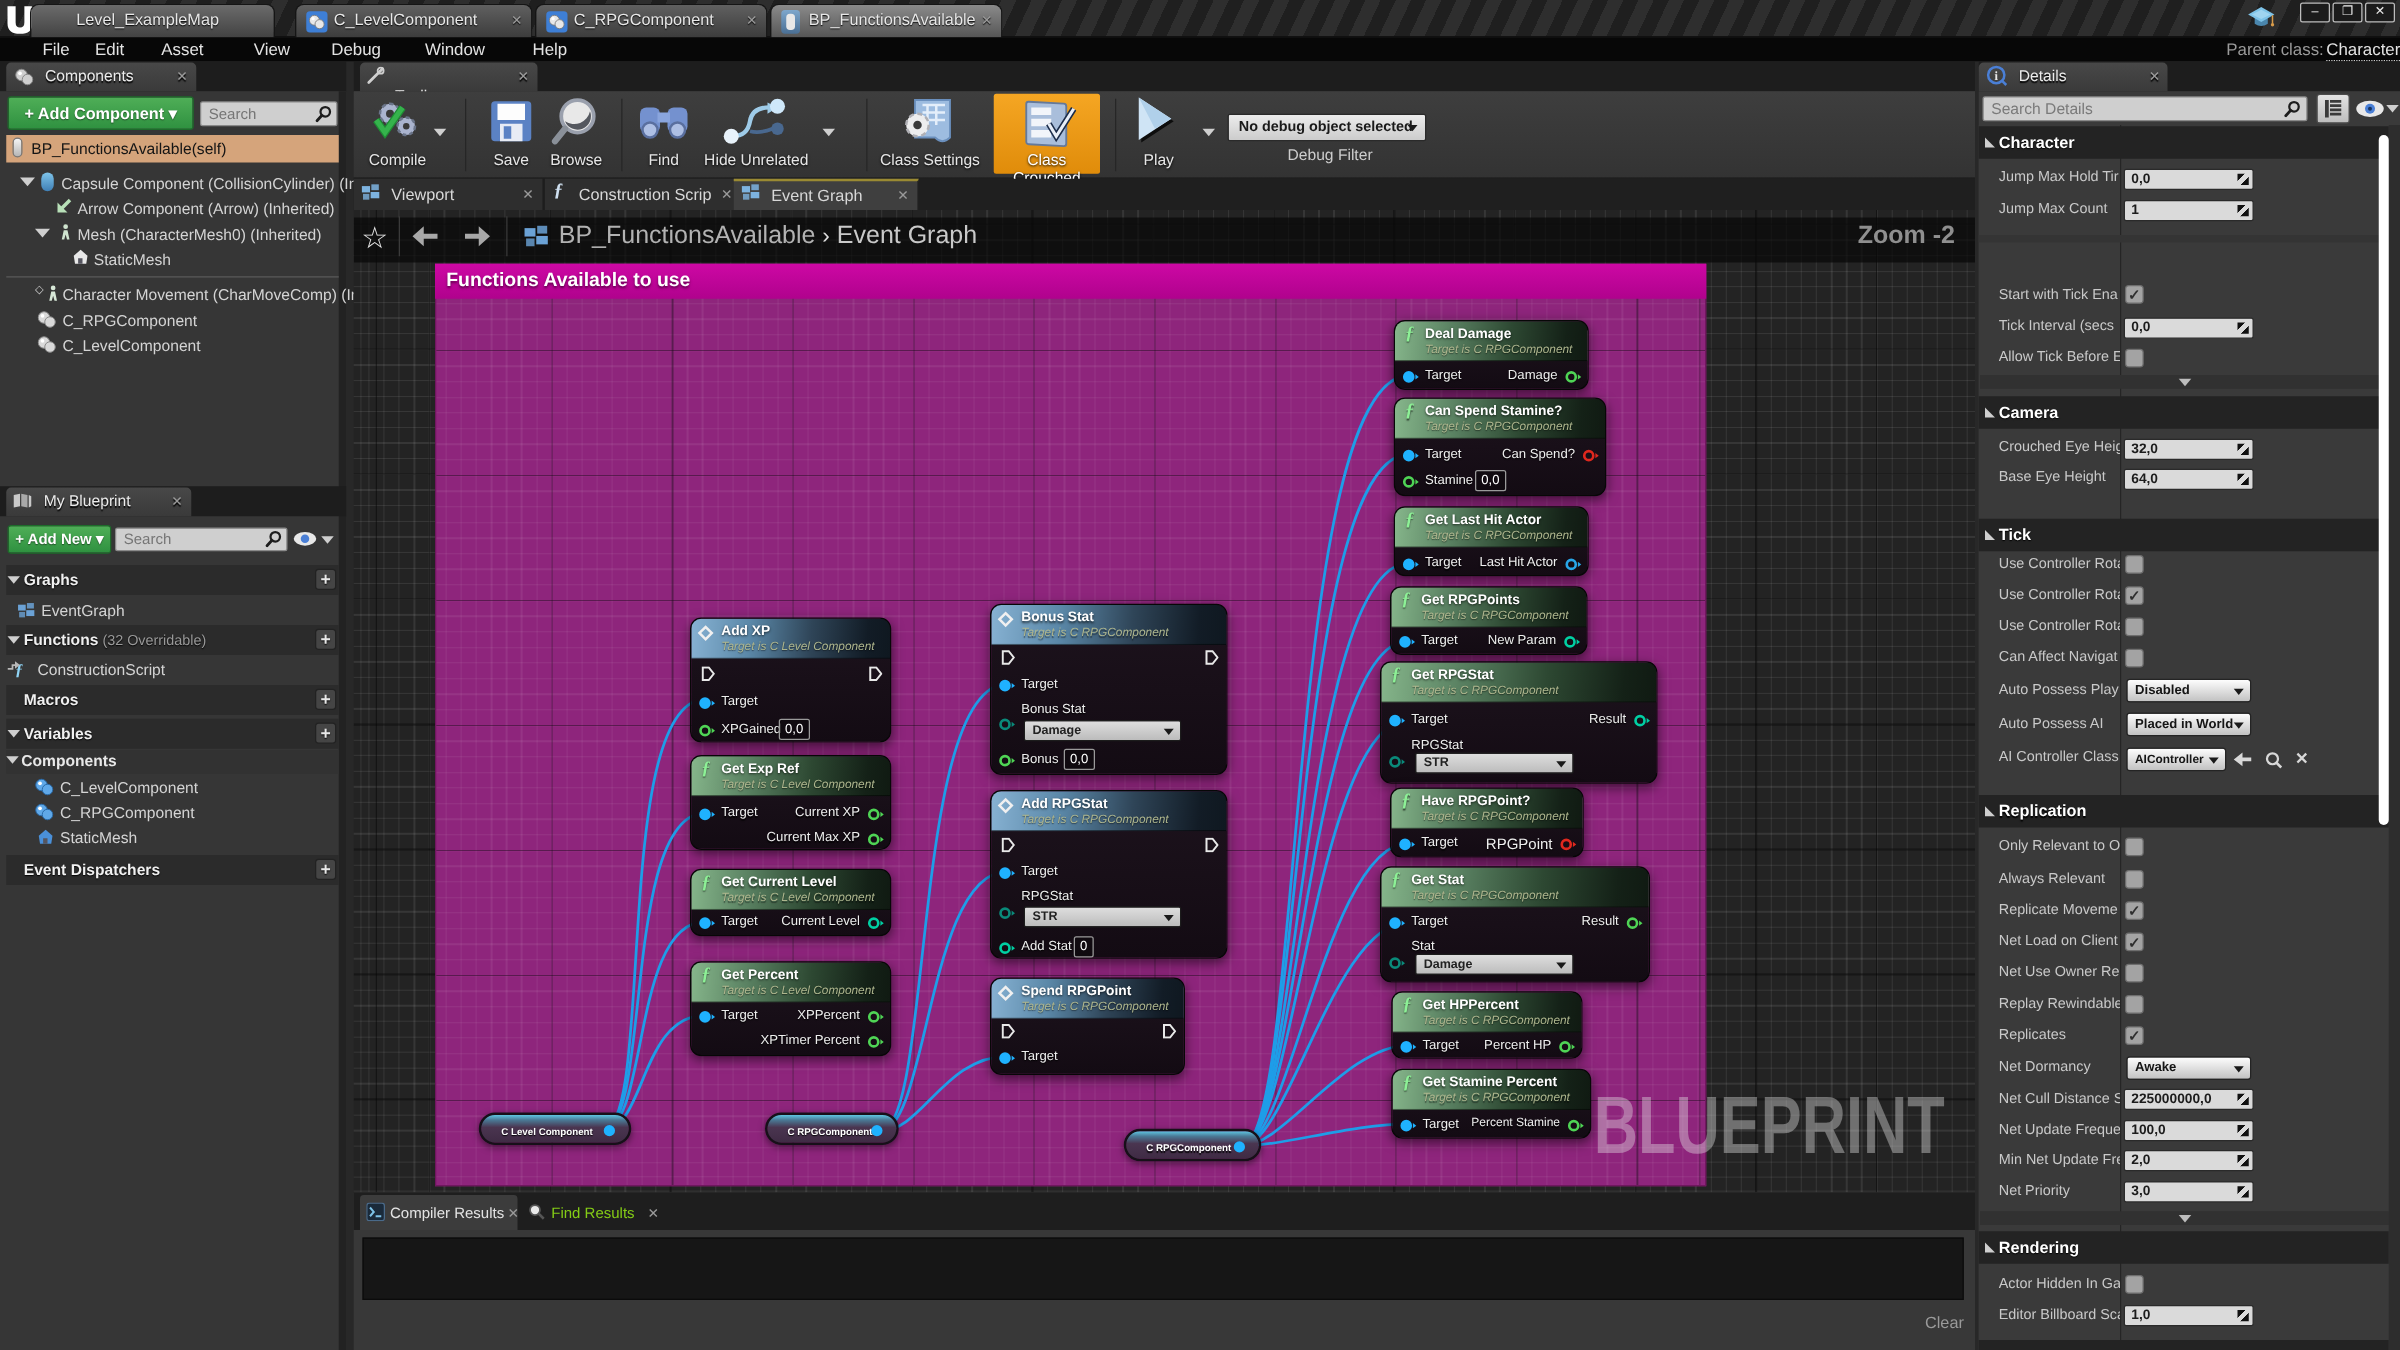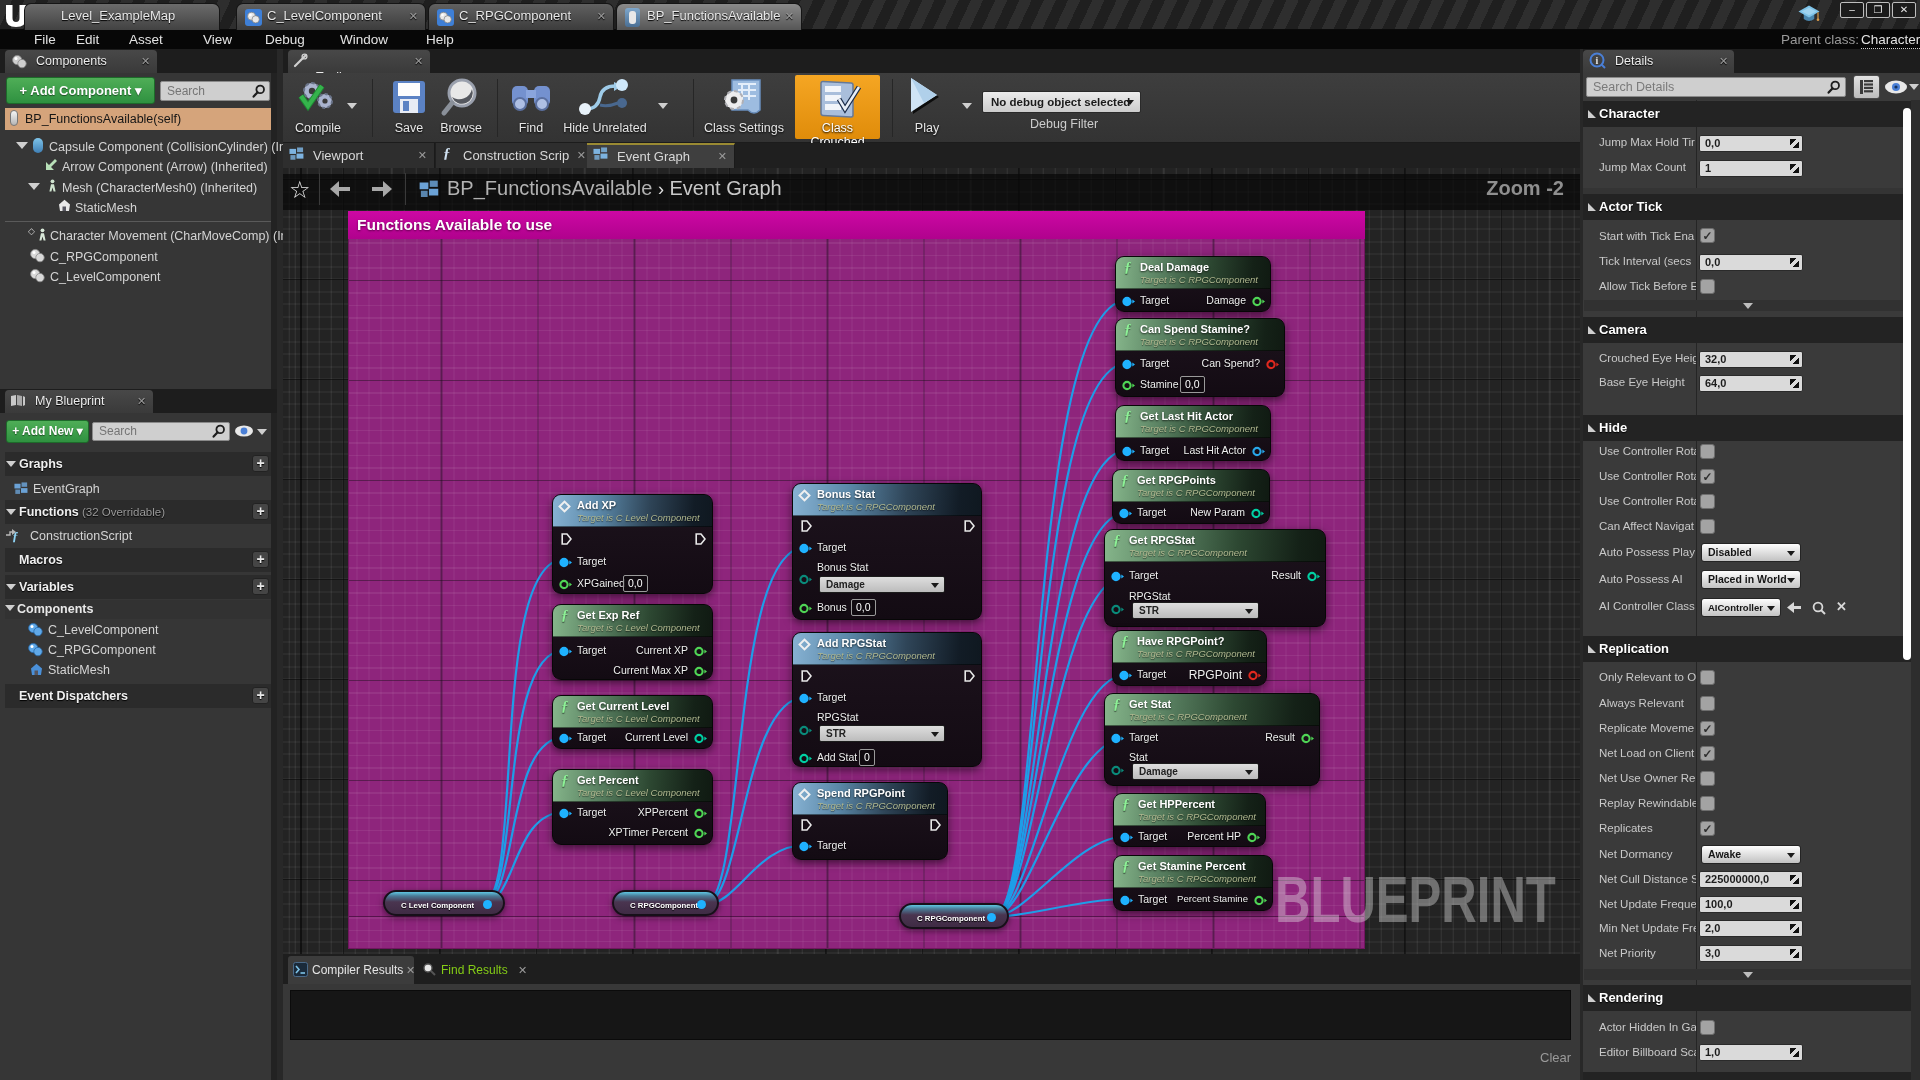--- a/index.html
+++ b/index.html
@@ -807,34 +807,33 @@
     </svg>
 <span class="abs" style="left:1909px;top:84px;border-top:6px solid #cfcfcf;border-left:5px solid transparent;border-right:5px solid transparent"></span>
 <div class="abs" style="left:1583px;top:100px;width:337px;height:980px;background:#3a3a3a"></div>
 <div class="abs" style="left:1696px;top:100px;width:1px;height:980px;background:rgba(0,0,0,.35)"></div>
 <div class="dhead" style="top:101px">Character</div>
 <div class="dlbl" style="top:136px">Jump Max Hold Tir</div>
 <div class="vbox" style="top:135px;width:104px">0,0</div>
 <div class="dlbl" style="top:161px">Jump Max Count</div>
 <div class="vbox" style="top:160px;width:104px">1</div>
 <div class="abs" style="left:1583px;top:188px;width:328px;height:6px;background:#343434"></div>
-<div class="dhead" style="top:194px">Actor Tick</div>
 <div class="dlbl" style="top:230px">Start with Tick Ena</div>
 <div class="cb" style="top:228px">✓</div>
 <div class="dlbl" style="top:255px">Tick Interval (secs</div>
 <div class="vbox" style="top:254px;width:104px">0,0</div>
 <div class="dlbl" style="top:280px">Allow Tick Before E</div>
 <div class="cb" style="top:279px"></div>
 <div class="chev" style="top:300px"></div>
 <div class="dhead" style="top:317px">Camera</div>
 <div class="dlbl" style="top:352px">Crouched Eye Heig</div>
 <div class="vbox" style="top:351px;width:104px">32,0</div>
 <div class="dlbl" style="top:376px">Base Eye Height</div>
 <div class="vbox" style="top:375px;width:104px">64,0</div>
-<div class="dhead" style="top:415px">Hide</div>
+<div class="dhead" style="top:415px">Tick</div>
 <div class="dlbl" style="top:445px">Use Controller Rota</div>
 <div class="cb" style="top:444px"></div>
 <div class="dlbl" style="top:470px">Use Controller Rota</div>
 <div class="cb" style="top:469px">✓</div>
 <div class="dlbl" style="top:495px">Use Controller Rota</div>
 <div class="cb" style="top:494px"></div>
 <div class="dlbl" style="top:520px">Can Affect Navigat</div>
 <div class="cb" style="top:519px"></div>
 <div class="dlbl" style="top:546px">Auto Possess Play</div>
 <div class="ddown" style="top:543px;width:100px;font-size:10.5px">Disabled</div>

